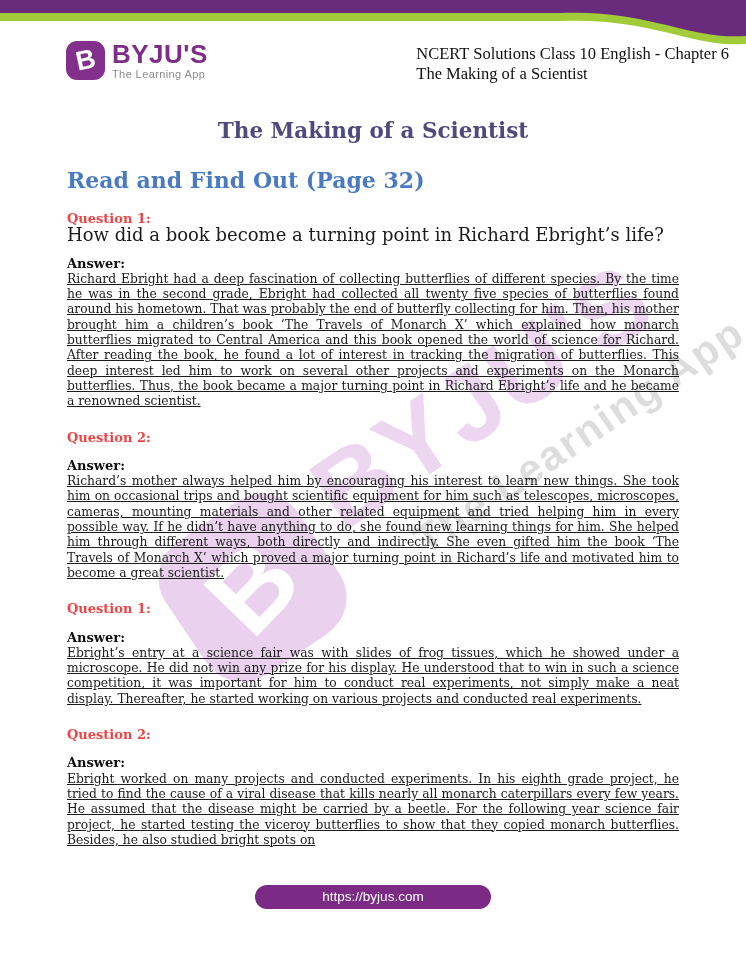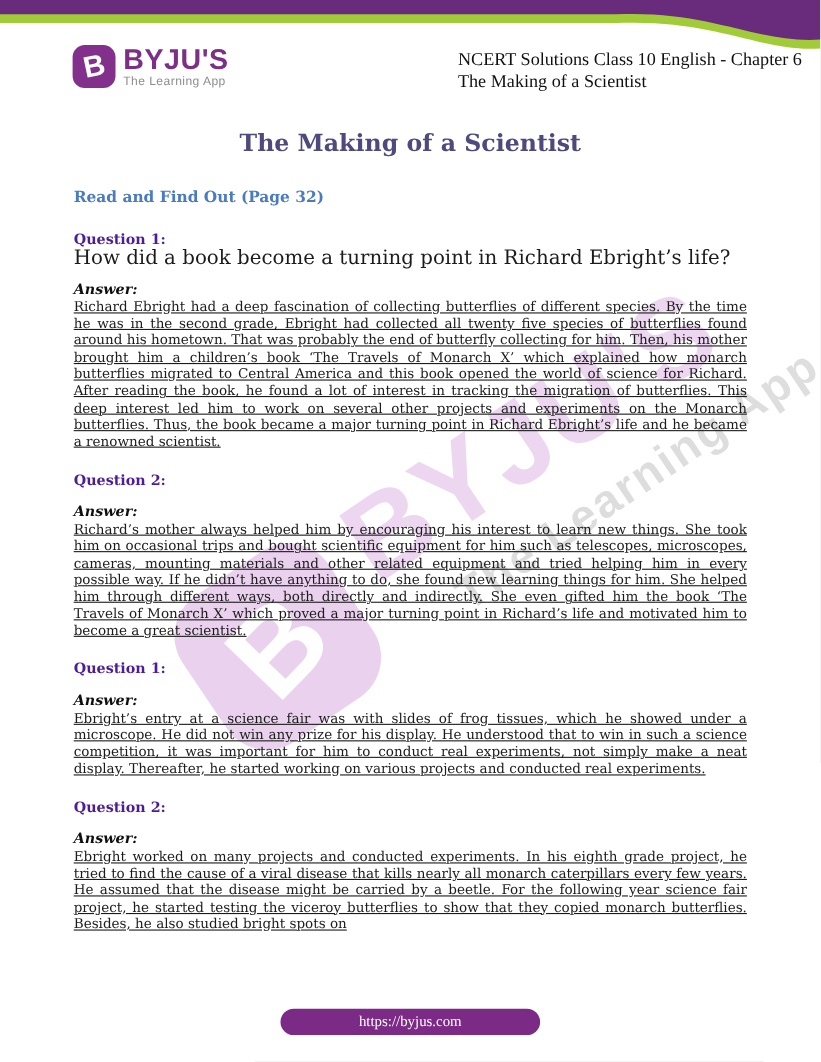--- a/index.html
+++ b/index.html
@@ -71,37 +71,37 @@
     font-family:"Liberation Sans",sans-serif;font-weight:700;font-size:42px;
     color:#7f7f7f;opacity:0.26;letter-spacing:2px;margin:14px 0 0 56px;white-space:nowrap;
   }
   
   .content{position:absolute;left:67px;top:118px;width:612px;z-index:3;}
   .title{
     margin:0;text-align:center;font-size:21.5px;line-height:26px;font-weight:bold;
     color:var(--title-color);
   }
   .sec-heading{
-    margin:25px 0 0 0;font-size:14px;line-height:22px;font-weight:bold;
+    margin:25px 0 0 0;font-size:22px;line-height:22px;font-weight:bold;
     color:var(--heading-blue);
   }
-  .q-label{margin:20px 0 0 0;font-weight:bold;font-size:13px;line-height:15.3px;color:#4c1d95;}
-  .a-label{margin:13px 0 0 0;font-weight:bold;font-size:13px;line-height:15.3px;color:#0f0f0f;font-style:italic;}
+  .q-label{margin:20px 0 0 0;font-weight:bold;font-size:13px;line-height:15.3px;color:#ef4444;}
+  .a-label{margin:13px 0 0 0;font-weight:bold;font-size:13px;line-height:15.3px;color:#0f0f0f;}
   .q-text{margin:1px 0 0 0;font-size:18px;line-height:15.3px;color:var(--body-text);}
   .a-text{
     margin:1px 0 0 0;font-size:12.3px;line-height:15.3px;color:var(--body-text);
     text-align:justify;
     text-decoration:underline;
   }
   
   .footer-pill{
     position:absolute;left:50%;top:885px;transform:translateX(-50%);z-index:3;
     width:236px;height:24px;border-radius:13px;background:var(--footer-purple);
-    color:#fff;font-family:Liberation Serif, serif;font-size:13.5px;line-height:24px;
-    text-align:center;text-decoration:none;display:block;margin-top:32px;
+    color:#fff;font-family:Liberation Sans, sans-serif;font-size:13.5px;line-height:24px;
+    text-align:center;text-decoration:none;display:block;
   }
 </style>
 </head>
 <body>
 
 <div class="page">
 
   <div class="watermark">
     <div class="wm-badge">
       <span>B</span>

